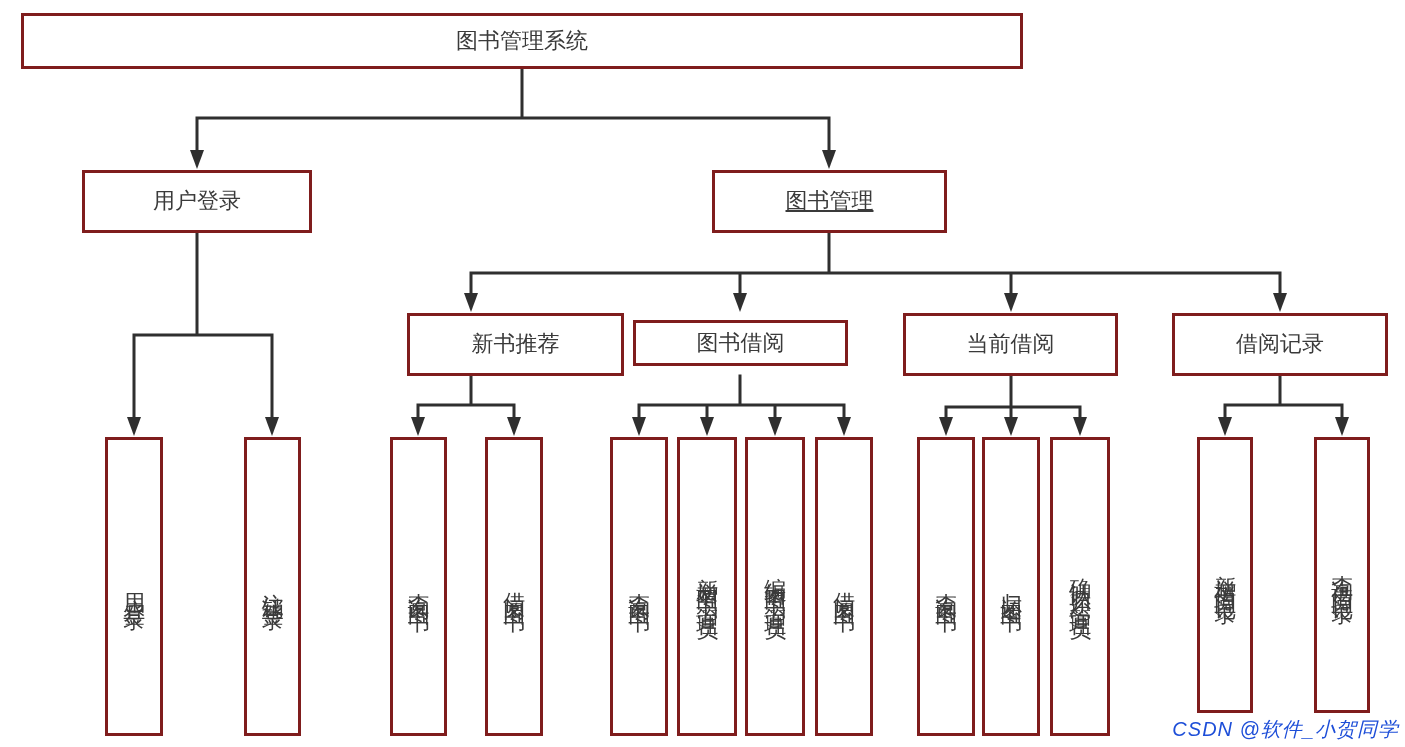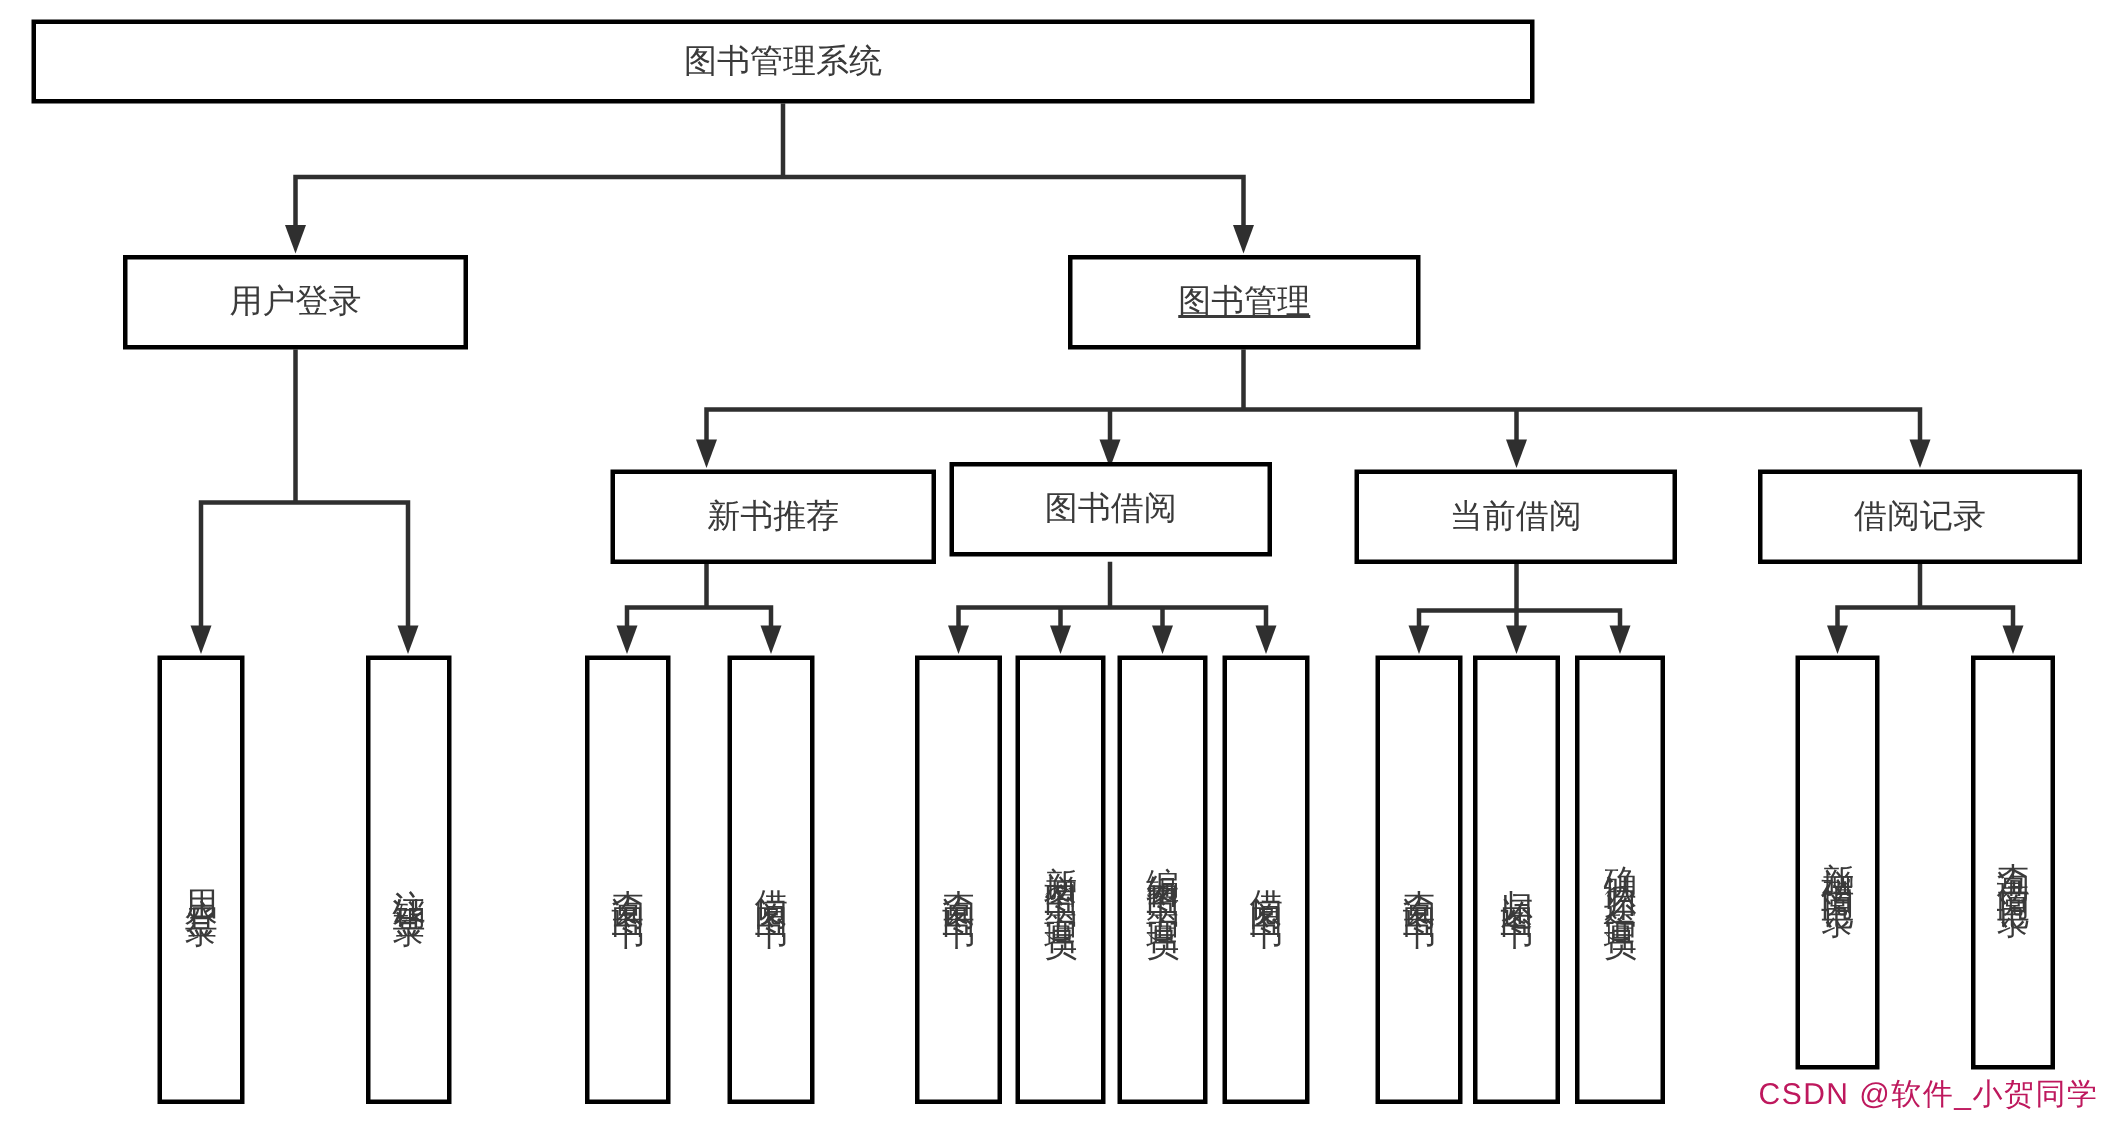--- a/index.html
+++ b/index.html
@@ -3,52 +3,52 @@
 <meta charset="utf-8">
 <style>
   html,body{margin:0;padding:0;background:#fff;}
   .canvas{
     position:relative;width:1405px;height:747px;background:#ffffff;
     font-family:"Liberation Sans", sans-serif;overflow:hidden;
   }
   svg.connectors{position:absolute;left:0;top:0;width:1405px;height:747px;z-index:1;}
   .node{
     position:absolute;box-sizing:border-box;background:#ffffff;
-    border:3px solid #000000;color:#3a3a3a;z-index:2;
+    border:3px solid #7f1d1d;color:#3a3a3a;z-index:2;
     display:flex;align-items:center;justify-content:center;
     font-size:22px;line-height:1.2;text-align:center;
   }
   .leaf{
     writing-mode:vertical-rl;text-orientation:mixed;
     letter-spacing:6px;font-size:22px;padding:6px 0;
   }
   
   .n-root{left:21px;top:13px;width:1002px;height:56px;}
   .n-l2a{left:82px;top:170px;width:230px;height:63px;}
   .n-l2b{left:712px;top:170px;width:235px;height:63px;text-decoration:underline;}
   .n-l3a{left:363px;top:313px;width:217px;height:63px;margin-left:44px;}
-  .n-l3b{left:633px;top:308px;width:215px;height:63px;}
+  .n-l3b{left:633px;top:320px;width:215px;height:46px;}
   .n-l3c{left:903px;top:313px;width:215px;height:63px;text-align:right;}
   .n-l3d{left:1172px;top:313px;width:216px;height:63px;}
   .n-f1 {left:105px; top:437px;width:58px;height:299px;}
   .n-f2 {left:244px; top:437px;width:57px;height:299px;}
   .n-f3 {left:390px; top:437px;width:57px;height:299px;}
   .n-f4 {left:485px; top:437px;width:58px;height:299px;}
   .n-f5 {left:610px; top:437px;width:58px;height:299px;}
   .n-f6 {left:677px; top:437px;width:60px;height:299px;}
   .n-f7 {left:745px; top:437px;width:60px;height:299px;}
   .n-f8 {left:815px; top:437px;width:58px;height:299px;}
   .n-f9 {left:917px; top:437px;width:58px;height:299px;}
   .n-f10{left:982px; top:437px;width:58px;height:299px;}
   .n-f11{left:1050px;top:437px;width:60px;height:299px;}
   .n-f12{left:1197px;top:437px;width:56px;height:276px;}
   .n-f13{left:1314px;top:437px;width:56px;height:276px;}
   .watermark{
     position:absolute;right:6px;bottom:4px;z-index:3;
-    font-size:20px;color:#be185d;letter-spacing:1px;
+    font-size:20px;color:#1d4ed8;letter-spacing:1px;font-style:italic;
   }
 </style>
 </head>
 <body>
 
 <div class="canvas">
 
   <svg class="connectors" viewBox="0 0 1405 747" xmlns="http://www.w3.org/2000/svg">
     <g stroke="#2f2f2f" stroke-width="3" fill="none" stroke-linecap="square">
 

